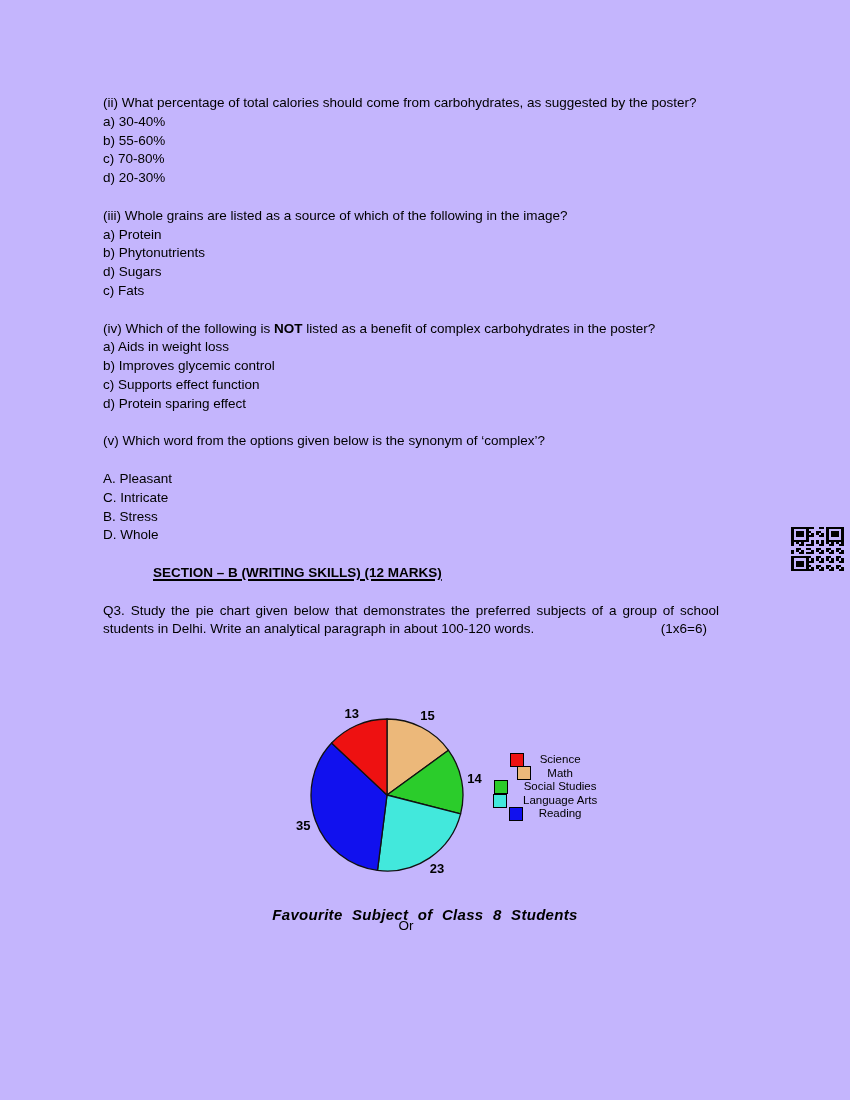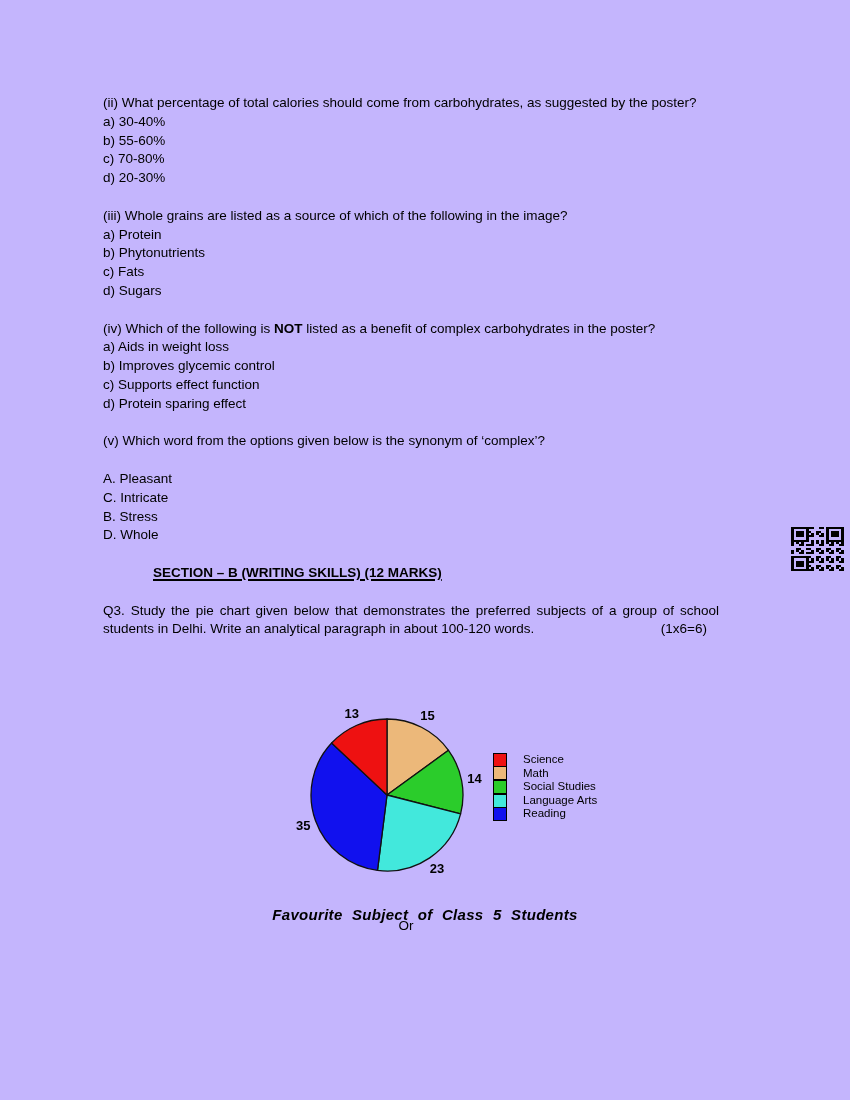--- a/index.html
+++ b/index.html
@@ -33,21 +33,21 @@
   }
   .justify-last { text-align:justify; text-align-last:justify; }
   .q3-line2 { display:flex; justify-content:space-between; }
   .q3-line2 .marks { padding-right:12px; }
 
   .pie-wrap { position:absolute; left:292px; top:698px; width:200px; height:196px; }
   .pie-wrap svg { display:block; }
   .pie-label { font:700 13px "Liberation Sans", sans-serif; fill:#000; }
 
   .legend { position:absolute; left:493px; top:753px; }
-  .legend-row { display:flex; align-items:center; height:13.6px; }
+  .legend-row { display:flex; align-items:center; height:13.6px;justify-content:center; }
   .swatch {
     width:12px; height:12px;
     border:1px solid #000;
     margin-right:16px;
     flex:0 0 auto;
   }
   .legend-label { font-size:11.5px; line-height:13.6px; white-space:nowrap; }
 
   .chart-title {
     position:absolute; left:0; top:906px; width:850px;
@@ -73,22 +73,22 @@
     <div class="line">(ii) What percentage of total calories should come from carbohydrates, as suggested by the poster?</div>
     <div class="line">a) 30-40%</div>
     <div class="line">b) 55-60%</div>
     <div class="line">c) 70-80%</div>
     <div class="line">d) 20-30%</div>
     <div class="blank"></div>
 
     <div class="line">(iii) Whole grains are listed as a source of which of the following in the image?</div>
     <div class="line">a) Protein</div>
     <div class="line">b) Phytonutrients</div>
+    <div class="line">d) Sugars</div>
     <div class="line">c) Fats</div>
-    <div class="line">d) Sugars</div>
     <div class="blank"></div>
 
     <div class="line"><span>(iv) Which of the following is </span><span class="b">NOT</span><span> listed as a benefit of complex carbohydrates in the poster?</span></div>
     <div class="line">a) Aids in weight loss</div>
     <div class="line">b) Improves glycemic control</div>
     <div class="line">c) Supports effect function</div>
     <div class="line">d) Protein sparing effect</div>
     <div class="blank"></div>
 
     <div class="line">(v) Which word from the options given below is the synonym of ‘complex’?</div>
@@ -140,21 +140,21 @@
     <div class="legend-row">
       <span class="swatch" style="background: rgb(66, 232, 220);"></span>
       <span class="legend-label">Language Arts</span>
     </div>
     <div class="legend-row">
       <span class="swatch" style="background: rgb(17, 17, 238);"></span>
       <span class="legend-label">Reading</span>
     </div>
   </div>
 
-  <div class="chart-title">Favourite Subject of Class 5 Students</div>
+  <div class="chart-title">Favourite Subject of Class 8 Students</div>
 
   <div class="or-divider">Or</div>
 
   <svg class="qr" width="53" height="44" viewBox="0 0 21 21" preserveAspectRatio="none" shape-rendering="crispEdges">
       <rect x="0" y="0" width="1" height="1" fill="#000"></rect>
       <rect x="1" y="0" width="1" height="1" fill="#000"></rect>
       <rect x="2" y="0" width="1" height="1" fill="#000"></rect>
       <rect x="3" y="0" width="1" height="1" fill="#000"></rect>
       <rect x="4" y="0" width="1" height="1" fill="#000"></rect>
       <rect x="5" y="0" width="1" height="1" fill="#000"></rect>

